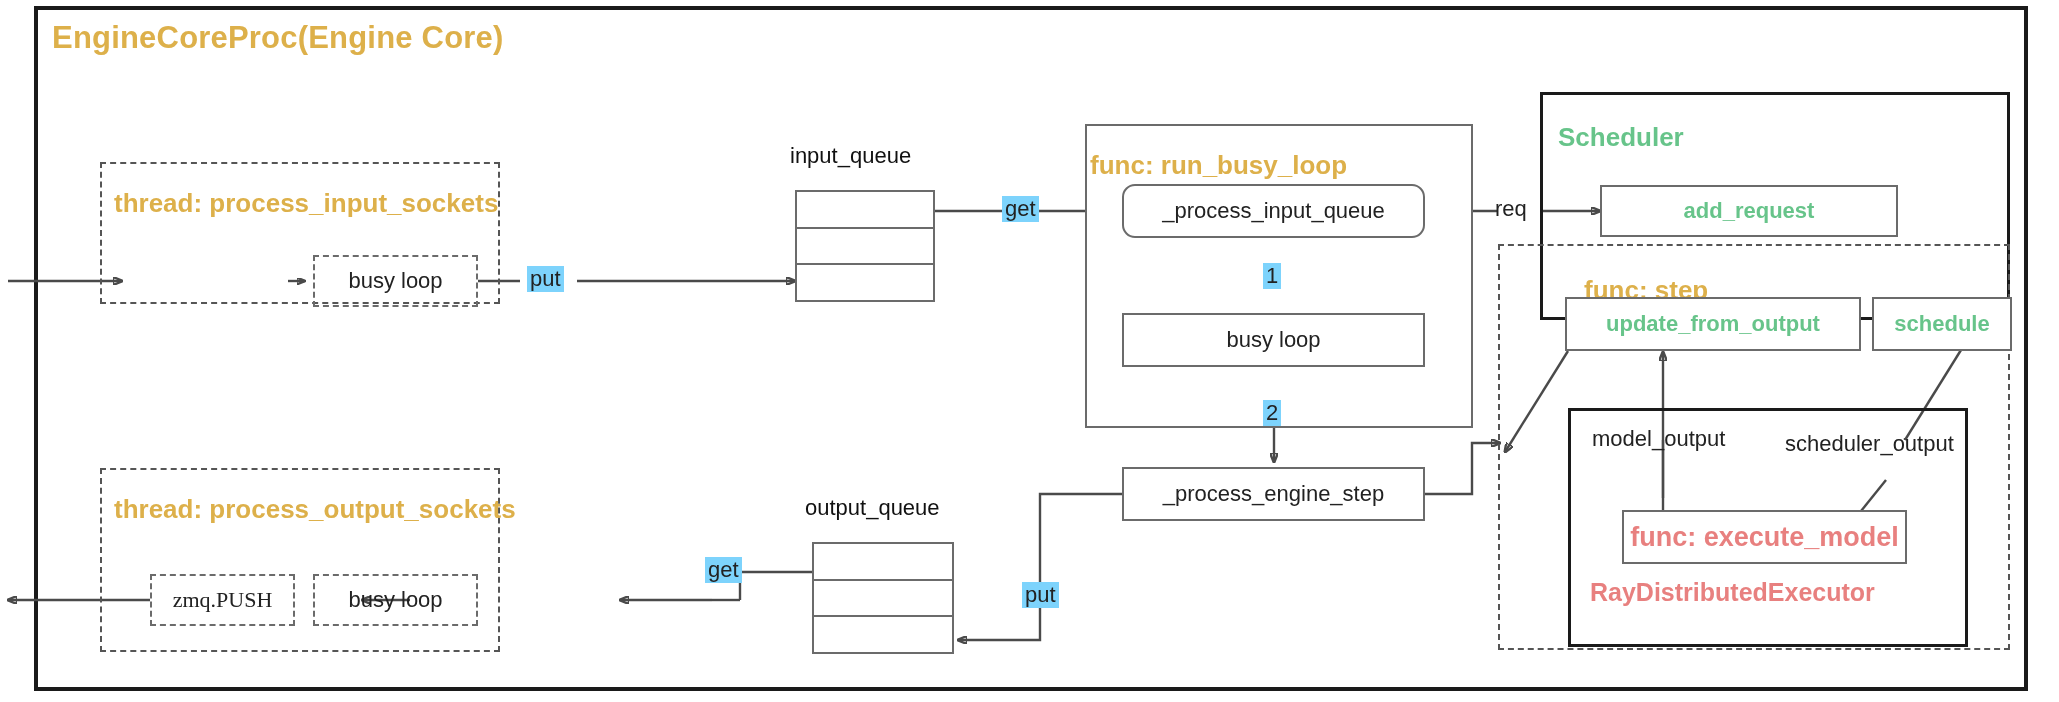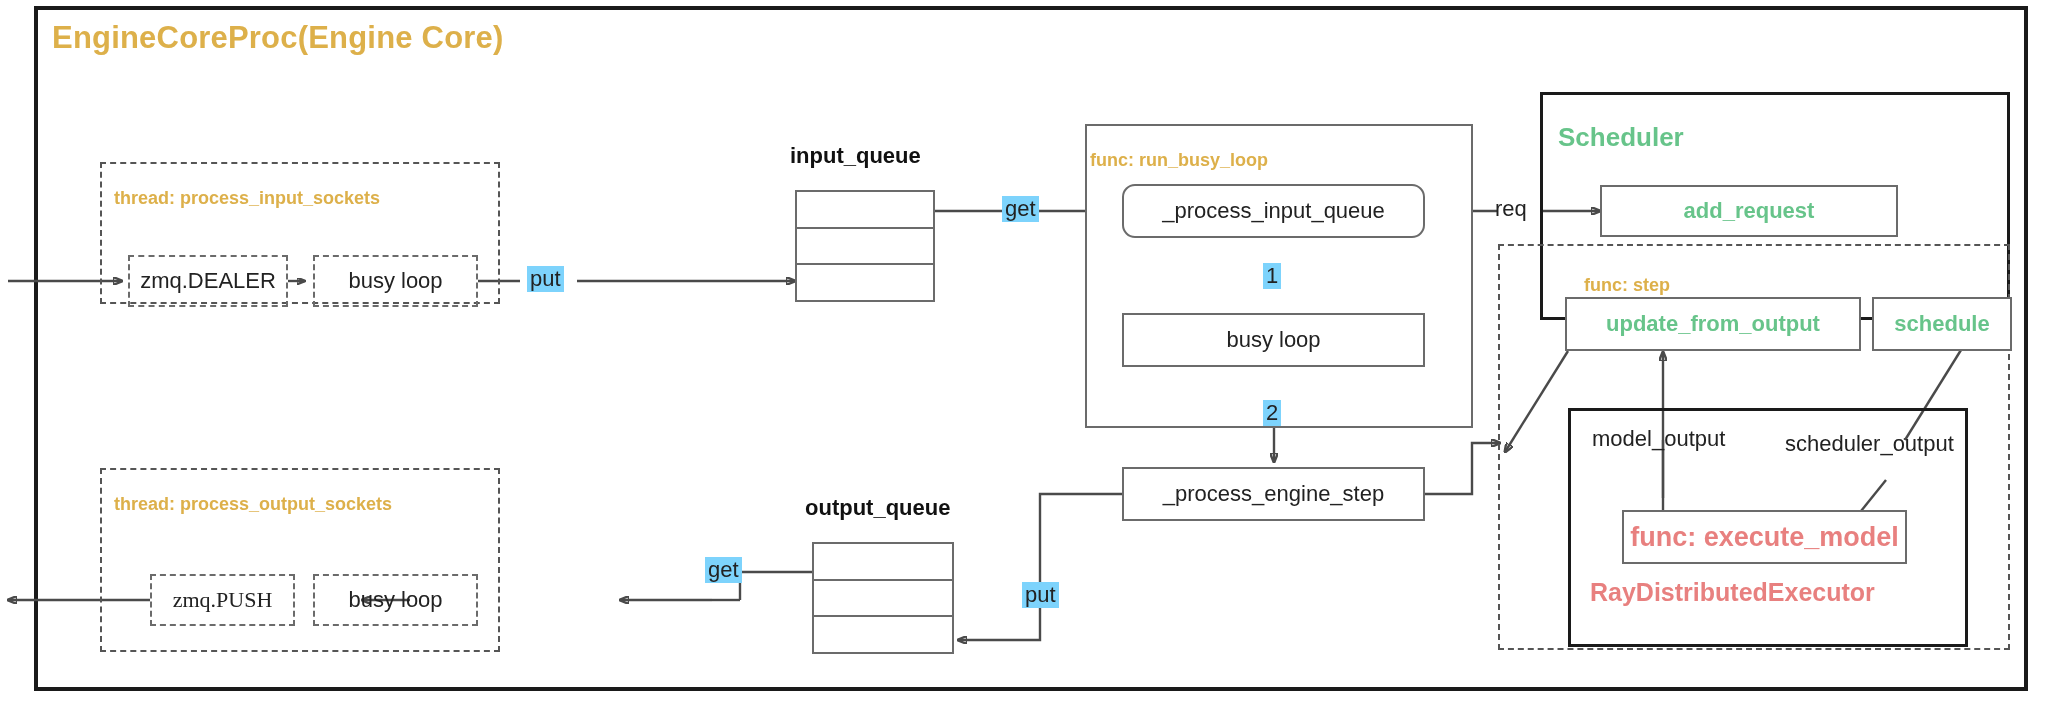--- a/index.html
+++ b/index.html
@@ -20,22 +20,22 @@
 
   
   .node{position:absolute;box-sizing:border-box;display:flex;align-items:center;justify-content:center;}
 
   .solid-box{border:2px solid #6b6b6b;background:#fff;}
   .dashed-box{border:2px dashed #6b6b6b;background:transparent;}
   .thick-box{border:3px solid #1a1a1a;background:#fff;}
   .dashed-thin{border:2px dashed #555;background:transparent;}
 
   .lbl-plain{font-size:22px;color:#222;white-space:nowrap;}
-  .lbl-bold{font-size:22px;font-weight:bold;color:#111;white-space:nowrap;}
-  .lbl-gold{font-size:18px;font-weight:bold;color:#ddb04a;white-space:nowrap;}
+  .lbl-bold{font-size:22px;font-weight:normal;color:#111;white-space:nowrap;}
+  .lbl-gold{font-size:26px;font-weight:bold;color:#ddb04a;white-space:nowrap;}
   .lbl-green{font-size:22px;font-weight:bold;color:#67c48a;white-space:nowrap;}
   .lbl-green-lg{font-size:26px;font-weight:bold;color:#67c48a;white-space:nowrap;}
   .lbl-red{font-size:27px;font-weight:bold;color:#e8807f;white-space:nowrap;}
   .lbl-red-lg{font-size:25px;font-weight:bold;color:#e8807f;white-space:nowrap;}
 
   
   .queue{position:absolute;box-sizing:border-box;border:2px solid #6b6b6b;background:#fff;display:flex;flex-direction:column;}
   .queue .cell{flex:1;border-bottom:2px solid #6b6b6b;box-sizing:border-box;}
   .queue .cell:last-child{border-bottom:none;}
 
@@ -101,23 +101,20 @@
 
     <line x1="1961" y1="350" x2="1905" y2="440"></line>
 
     <line x1="1886" y1="480" x2="1853" y2="521" marker-end="url(#ah)"></line>
 
     <polyline points="1905,440 1905,438 1905,440"></polyline>
   </svg>
 
   <div class="node dashed-thin" style="left:100px;top:162px;width:400px;height:142px;"></div>
   <div class="lbl-gold" style="position:absolute;left:114px;top:188px;">thread: process_input_sockets</div>
-  <div class="node dashed-box" style="left:128px;top:255px;width:160px;height:52px;">
-    <span class="lbl-plain">zmq.DEALER</span>
-  </div>
   <div class="node dashed-box" style="left:313px;top:255px;width:165px;height:52px;">
     <span class="lbl-plain">busy loop</span>
   </div>
 
   <div class="node dashed-thin" style="left:100px;top:468px;width:400px;height:184px;"></div>
   <div class="lbl-gold" style="position:absolute;left:114px;top:494px;">thread: process_output_sockets</div>
   <div class="node dashed-box" style="left:150px;top:574px;width:145px;height:52px;font-family:Liberation Serif, serif;">
     <span class="lbl-plain">zmq.PUSH</span>
   </div>
   <div class="node dashed-box" style="left:313px;top:574px;width:165px;height:52px;">

